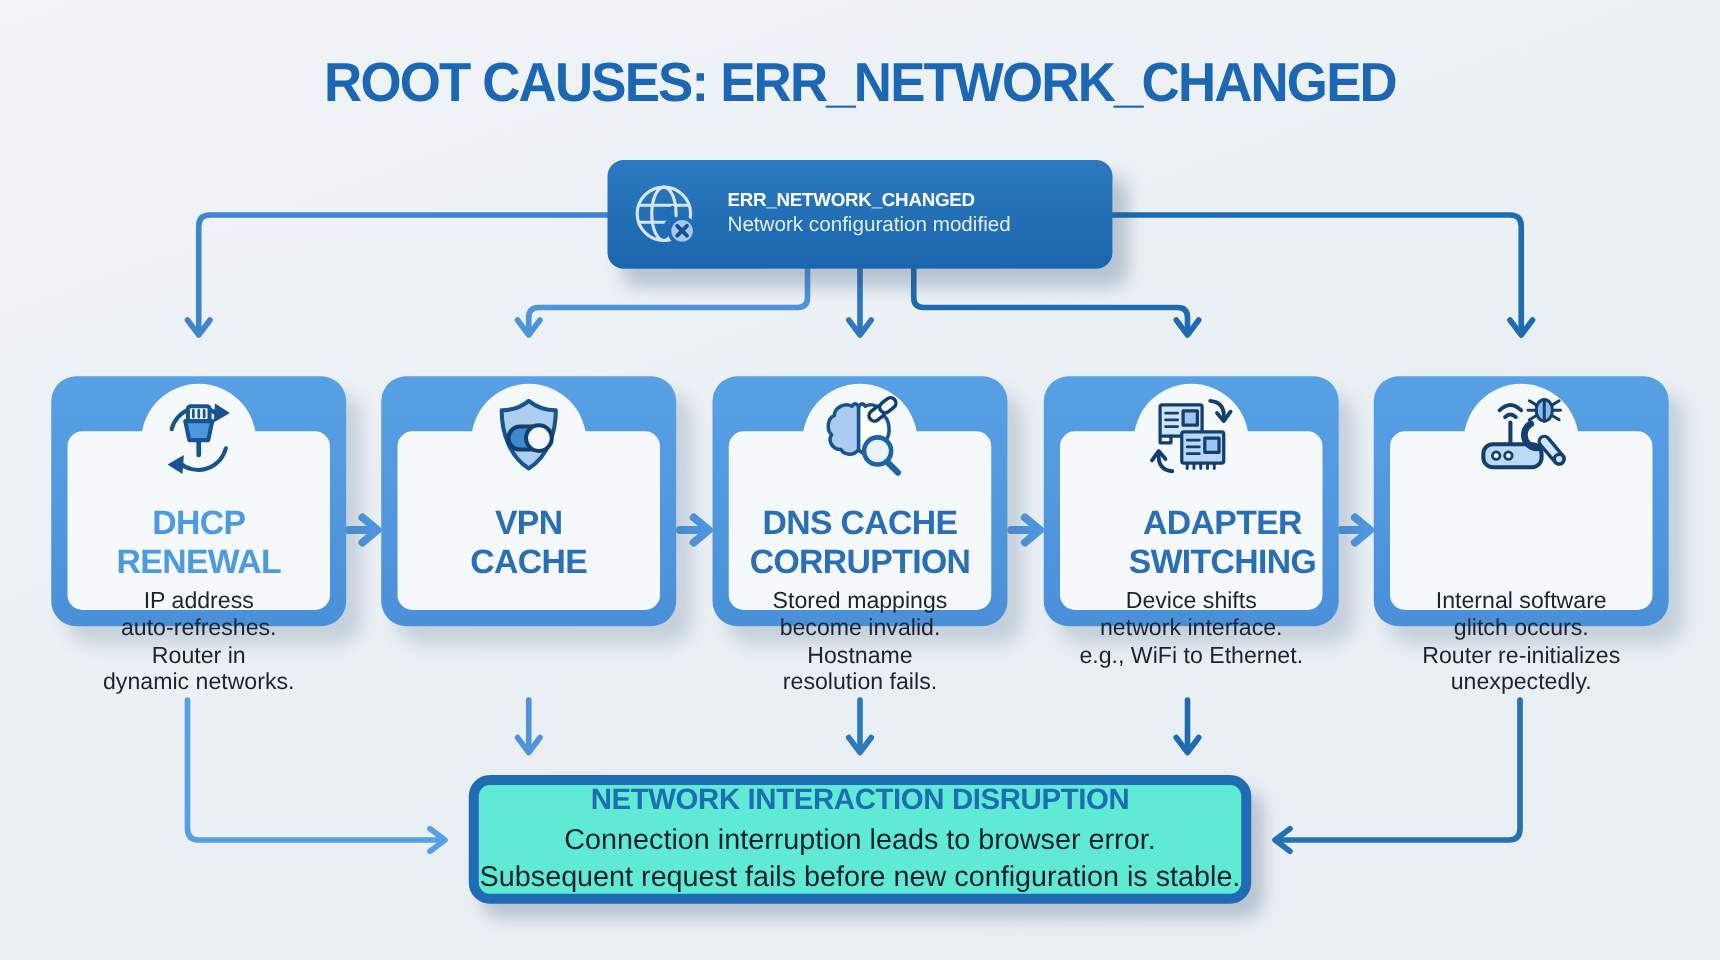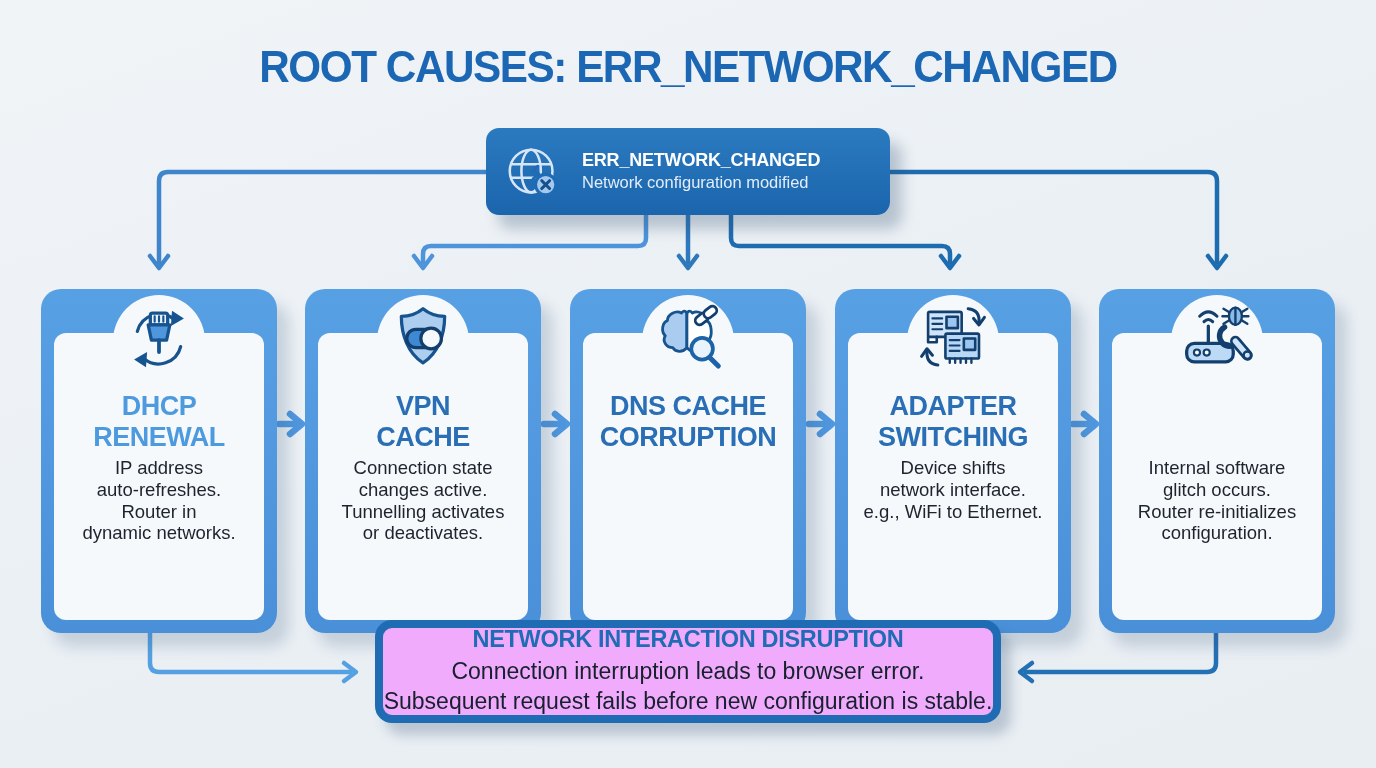--- a/index.html
+++ b/index.html
@@ -33,26 +33,26 @@
   
   .error-node {
     position:absolute; z-index:2; left:486px; top:128px; width:404px; height:87px;
     background: linear-gradient(180deg,#2b7ac0 0%, #1b65ad 100%);
     border-radius:13px;
     box-shadow: 12px 14px 14px rgba(42,74,112,0.28);
     display:flex; align-items:center; padding:0 16px;
   }
   .error-node .glyph { width:66px; height:66px; flex:0 0 66px; margin-right:14px; }
   .error-node .txt { display:flex; flex-direction:column; line-height:1.2; }
-  .error-title { color:#ffffff; font-size:18px; font-weight:700; letter-spacing:-0.2px; }
+  .error-title { color:#ffffff; font-size:15px; font-weight:700; letter-spacing:-0.2px; }
   .error-sub   { color:#e2edf9; font-size:16.5px; margin-top:1px; }
 
   
   .card {
-    position:absolute; z-index:2; top:289px; width:236px; height:344px;
+    position:absolute; z-index:2; top:301px; width:236px; height:200px;
     background: linear-gradient(180deg,#58a0e4 0%, #4a90d9 100%);
     border-radius:20px;
     box-shadow: 12px 14px 14px rgba(52,84,122,0.20);
   }
   .card .panel {
     position:absolute; left:13px; right:13px; top:44px; bottom:13px;
     background:#f6f9fb; border-radius:12px;
   }
   .card .bump {
     position:absolute; top:6px; left:50%; transform:translateX(-50%);
@@ -71,21 +71,21 @@
     position:absolute; top:168px; left:0; width:100%; padding:0 10px;
     text-align:center; font-size:18.5px; line-height:1.18;
     color:#1d242e; white-space:pre-line;
   }
   .card-1 { left:41px; }  .card-2 { left:305px; } .card-3 { left:570px; }
   .card-4 { left:835px; } .card-5 { left:1099px; }
 
   
   .outcome {
     position:absolute; z-index:2; left:375px; top:620px; width:626px; height:103px;
-    background:#f0abfc; border:8px solid #1f6cb5; border-radius:17px;
+    background:#5eead4; border:8px solid #1f6cb5; border-radius:17px;
     box-shadow: 10px 12px 12px rgba(42,74,112,0.25);
     display:flex; flex-direction:column; justify-content:center; align-items:center;
   }
   .outcome-title { color:#1f6cb5; font-size:23.5px; font-weight:700; letter-spacing:-0.3px; }
   .outcome-body  { color:#17212e; font-size:23px; line-height:1.3; margin-top:4px;
                    text-align:center; white-space:pre-line; }
 </style>
 </head>
 <body>
 
@@ -204,41 +204,41 @@
   <div class="card card-2">
     <div class="panel"></div>
     <div class="bump"></div>
     <svg class="icon" viewBox="0 0 72 72">
       <path d="M36 8 C42 13 49 15 56 15 C56 32 50 49 36 58 C22 49 16 32 16 15 C23 15 30 13 36 8 Z" fill="#aeceef" stroke="#17548f" stroke-width="3" stroke-linejoin="round"></path>
       <rect x="21" y="27" width="31" height="17" rx="8.5" fill="#3f88d2" stroke="#123f6e" stroke-width="3"></rect>
       <circle cx="43.5" cy="35.5" r="9.5" fill="#f5f9fd" stroke="#123f6e" stroke-width="3"></circle>
     </svg>
     <div class="c-title" style="color: rgb(42, 111, 181);">VPN
 CACHE</div>
-    <div class="c-body">Connection state
-changes active.
-Tunnelling activates
-or deactivates.</div>
   </div>
 
   <div class="card card-3">
     <div class="panel"></div>
     <div class="bump"></div>
     <svg class="icon" viewBox="0 0 72 72">
       <path d="M35 44 C31 49 24 48 22 44 C16 44 12 38 15 33 C11 29 12 21 17 19 C17 13 25 9 30 12 C32 9 35 10 35 14 Z" fill="#a9ccf0" stroke="#17548f" stroke-width="2.6" stroke-linejoin="round"></path>
       <path d="M35 44 C39 49 46 48 48 44 C52 44 55 41 55 37 C59 33 58 21 53 19 C53 13 45 9 40 12 C38 9 35 10 35 14 Z" fill="#ffffff" stroke="#17548f" stroke-width="2.6" stroke-linejoin="round"></path>
       <g transform="rotate(-38 53 14)" stroke="#123f6e" stroke-width="2.6" fill="#ffffff">
         <rect x="41" y="10" width="13" height="8" rx="4"></rect>
         <rect x="51" y="10" width="13" height="8" rx="4"></rect>
       </g>
       <circle cx="49" cy="45" r="10" fill="#e9f3fb" stroke="#1c63a8" stroke-width="3.4"></circle>
       <path d="M56 53 L64 61" stroke="#1c63a8" stroke-width="4.6" stroke-linecap="round"></path>
     </svg>
     <div class="c-title" style="color: rgb(42, 111, 181);">DNS CACHE
 CORRUPTION</div>
+    <div class="c-body">Stored mappings
+become invalid.
+Hostname
+resolution fails.</div>
   </div>
 
   <div class="card card-4">
     <div class="panel"></div>
     <div class="bump"></div>
     <svg class="icon" viewBox="0 0 72 72">
       <g stroke="#123f6e" stroke-width="2.4" stroke-linejoin="round" stroke-linecap="round">
         <rect x="13" y="11" width="31" height="23" rx="1.5" fill="#cfe4f8"></rect>
         <rect x="30" y="15.5" width="10.5" height="10.5" fill="#9cc6ef"></rect>
         <path d="M17 17 h9 M17 22 h9 M17 27 h9" fill="none" stroke-width="2"></path>
@@ -248,21 +248,21 @@
         <path d="M33 37 h9 M33 42 h9 M33 47 h9" fill="none" stroke-width="2"></path>
         <path d="M33 54 v4 m5 -4 v4 m5 -4 v4 m5 -4 v4 m5 -4 v4" fill="none" stroke-width="2.2"></path>
       </g>
       <g stroke="#123f6e" stroke-width="2.8" fill="none" stroke-linecap="round" stroke-linejoin="round">
         <path d="M50 8 q11 1 10 13"></path>
         <polyline points="55,17 60,23 65,16"></polyline>
         <path d="M22 60 q-11 -1 -10 -13"></path>
         <polyline points="17,51 12,45 7,52"></polyline>
       </g>
     </svg>
-    <div class="c-title" style="color: rgb(42, 111, 181);">ADAPTER
+    <div class="c-title" style="color: rgb(42, 111, 181); margin-left: 25px;">ADAPTER
 SWITCHING</div>
     <div class="c-body">Device shifts
 network interface.
 e.g., WiFi to Ethernet.</div>
   </div>
 
   <div class="card card-5">
     <div class="panel"></div>
     <div class="bump"></div>
     <svg class="icon" viewBox="0 0 72 72">
@@ -282,21 +282,21 @@
       <g stroke-linecap="round">
         <path d="M43 25 A9.5 9.5 0 1 0 56 38" fill="none" stroke="#123f6e" stroke-width="5"></path>
         <path d="M53 38 L64 51" stroke="#123f6e" stroke-width="10"></path>
         <path d="M53 38 L64 51" stroke="#cfe4f8" stroke-width="5"></path>
         <circle cx="64" cy="51" r="3.5" fill="#cfe4f8" stroke="#123f6e" stroke-width="2.4"></circle>
       </g>
     </svg>
     <div class="c-body">Internal software
 glitch occurs.
 Router re-initializes
-configuration.</div>
+unexpectedly.</div>
   </div>
 
   <div class="outcome">
     <div class="outcome-title">NETWORK INTERACTION DISRUPTION</div>
     <div class="outcome-body">Connection interruption leads to browser error.
 Subsequent request fails before new configuration is stable.</div>
   </div>
 
 </div>
 

